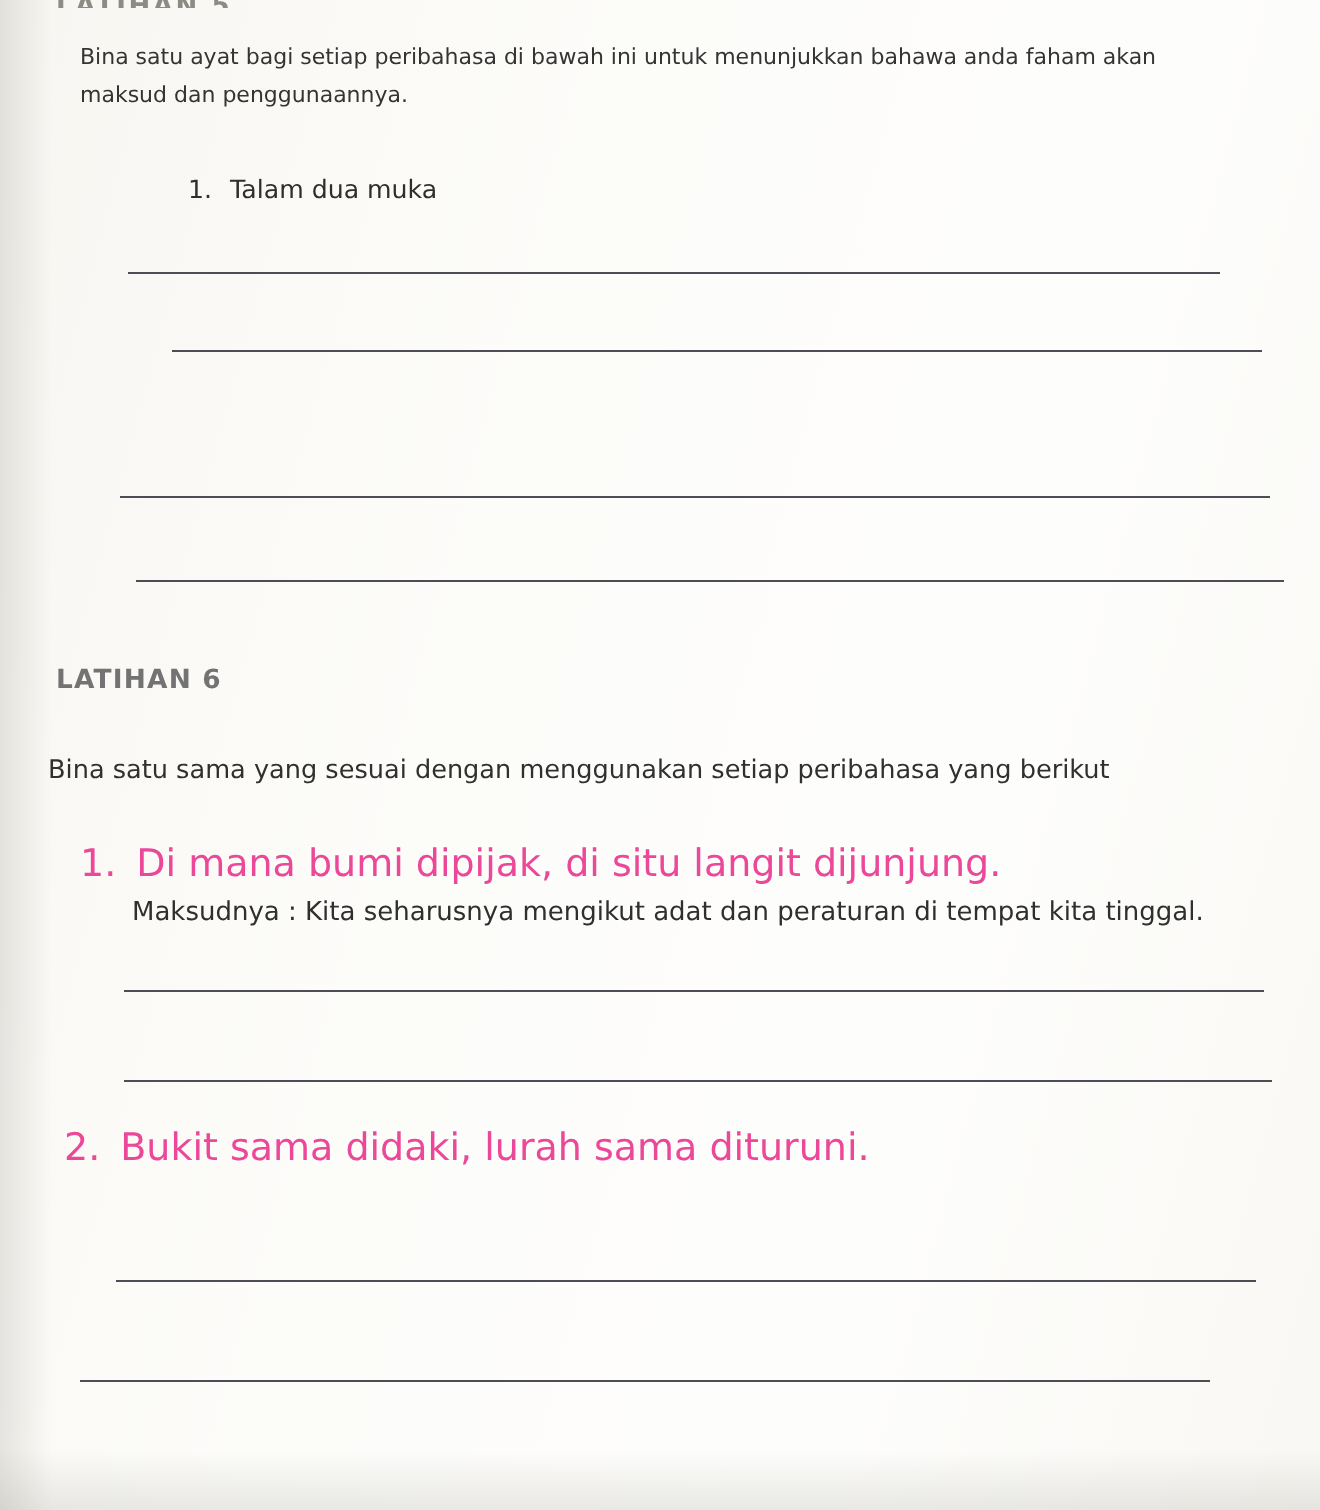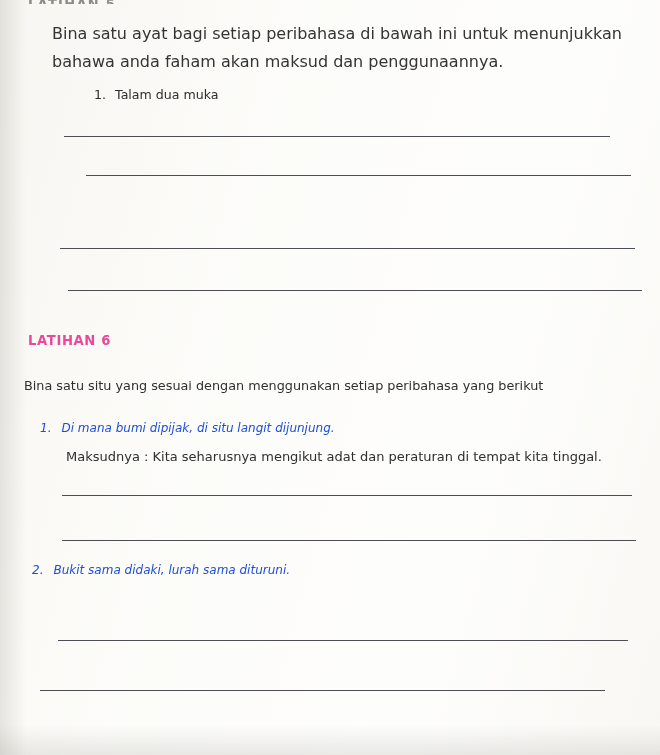--- a/index.html
+++ b/index.html
@@ -47,24 +47,24 @@
     font-size: 13px;
     letter-spacing: 1.3px;
     color: #8d8b84;
     font-weight: 700;
     overflow: hidden;
     height: 8px;
   }
 
   .intro {
     position: absolute;
-    left: 52px;
+    left: 40px;
     top: 20px;
     width: 575px;
-    font-size: 16px;
+    font-size: 11px;
     line-height: 1.72;
     color: #343434;
   }
 
   .qline {
     position: absolute;
     font-size: 12.6px;
     color: #2e2e2e;
     white-space: nowrap;
   }
@@ -77,35 +77,34 @@
     position: absolute;
     height: 0;
     border-bottom: 1.4px solid #4d4d55;
   }
 
   .section-title {
     position: absolute;
     font-size: 13.2px;
     font-weight: 700;
     letter-spacing: 0.6px;
-    color: #ec4899;
+    color: #737373;
   }
 
   .section-lead {
     position: absolute;
     font-size: 12.8px;
     color: #303030;
   }
 
   .q-big {
     position: absolute;
-    font-size: 12px;
-    color: #1d4ed8;
+    font-size: 19px;
+    color: #ec4899;
     white-space: nowrap;
-    font-style: italic;
   }
   .q-big .qnum { margin-right: 10px; }
 
   .q-sub {
     position: absolute;
     font-size: 13px;
     color: #2f2f2f;
     white-space: nowrap;
   }
 </style>
@@ -123,21 +122,21 @@
   <div class="qline" style="left:62px; top:87px;margin-left:32px;">
     <span class="qnum">1.</span><span>Talam dua muka</span>
   </div>
   <div class="rule" style="left:64px; top:136px; width:546px;"></div>
   <div class="rule" style="left:86px; top:175px; width:545px;"></div>
 
   <div class="rule" style="left:60px; top:248px; width:575px;"></div>
   <div class="rule" style="left:68px; top:290px; width:574px;"></div>
 
   <div class="section-title" style="left:28px; top:333px;">LATIHAN 6</div>
-  <div class="section-lead" style="left:24px; top:378px;">Bina satu situ yang sesuai dengan menggunakan setiap peribahasa yang berikut</div>
+  <div class="section-lead" style="left:24px; top:378px;">Bina satu sama yang sesuai dengan menggunakan setiap peribahasa yang berikut</div>
 
   <div class="q-big" style="left:40px; top:421px;">
     <span class="qnum">1.</span><span>Di mana bumi dipijak, di situ langit dijunjung.</span>
   </div>
   <div class="q-sub" style="left:66px; top:449px;">Maksudnya : Kita seharusnya mengikut adat dan peraturan di tempat kita tinggal.</div>
   <div class="rule" style="left:62px; top:495px; width:570px;"></div>
   <div class="rule" style="left:62px; top:540px; width:574px;"></div>
 
   <div class="q-big" style="left:32px; top:563px;">
     <span class="qnum">2.</span><span>Bukit sama didaki, lurah sama dituruni.</span>

